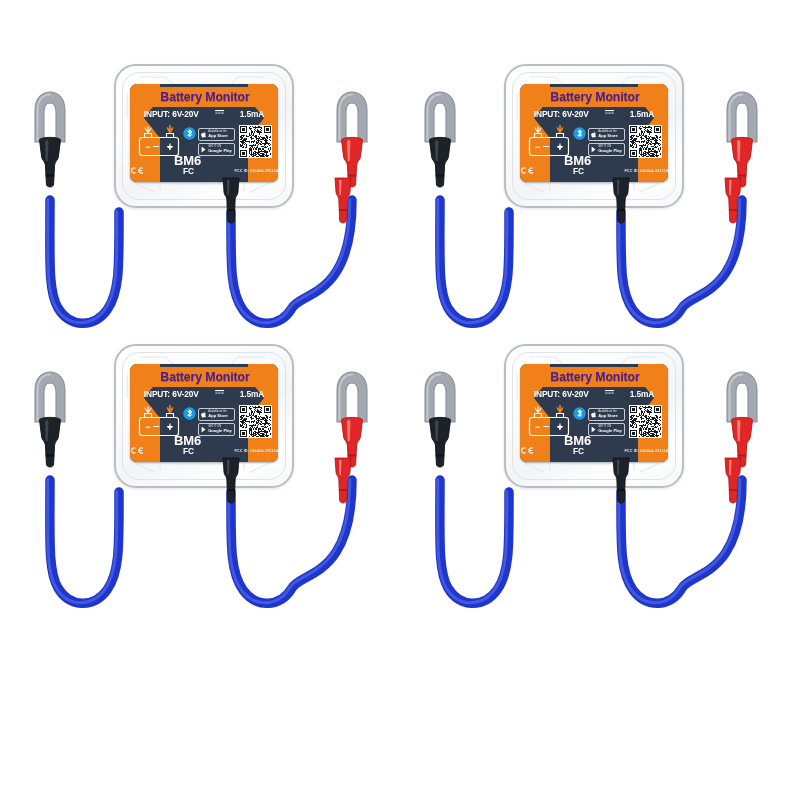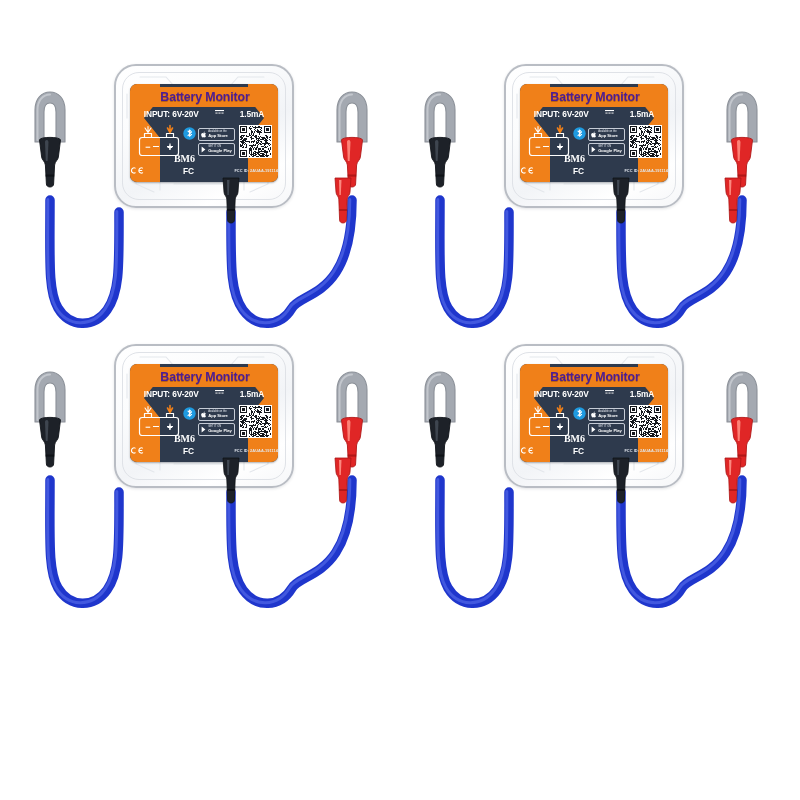--- a/index.html
+++ b/index.html
@@ -184,24 +184,23 @@
   }
   .bt-badge svg { display: block; width: 13px; height: 13px; }
 
   
   .model {
     position: absolute;
     left: 44px;
     top: 69px;
     z-index: 5;
     color: #ffffff;
-    font-size: 10px;
+    font-size: 13px;
     font-weight: bold;
     letter-spacing: -0.1px;
-    font-family: Liberation Serif, serif;
   }
 
   
   .stores {
     position: absolute;
     left: 68px;
     top: 44px;
     width: 37px;
     z-index: 4;
     display: flex;

